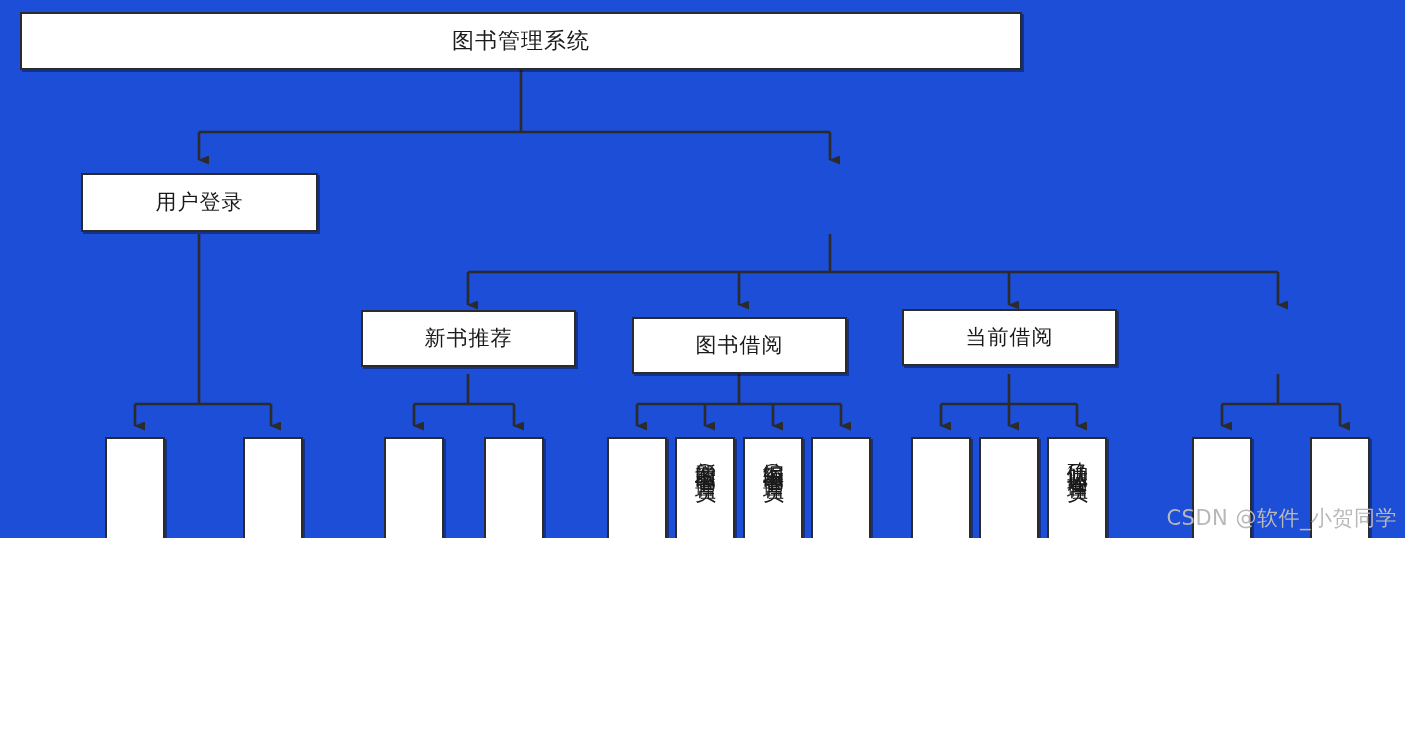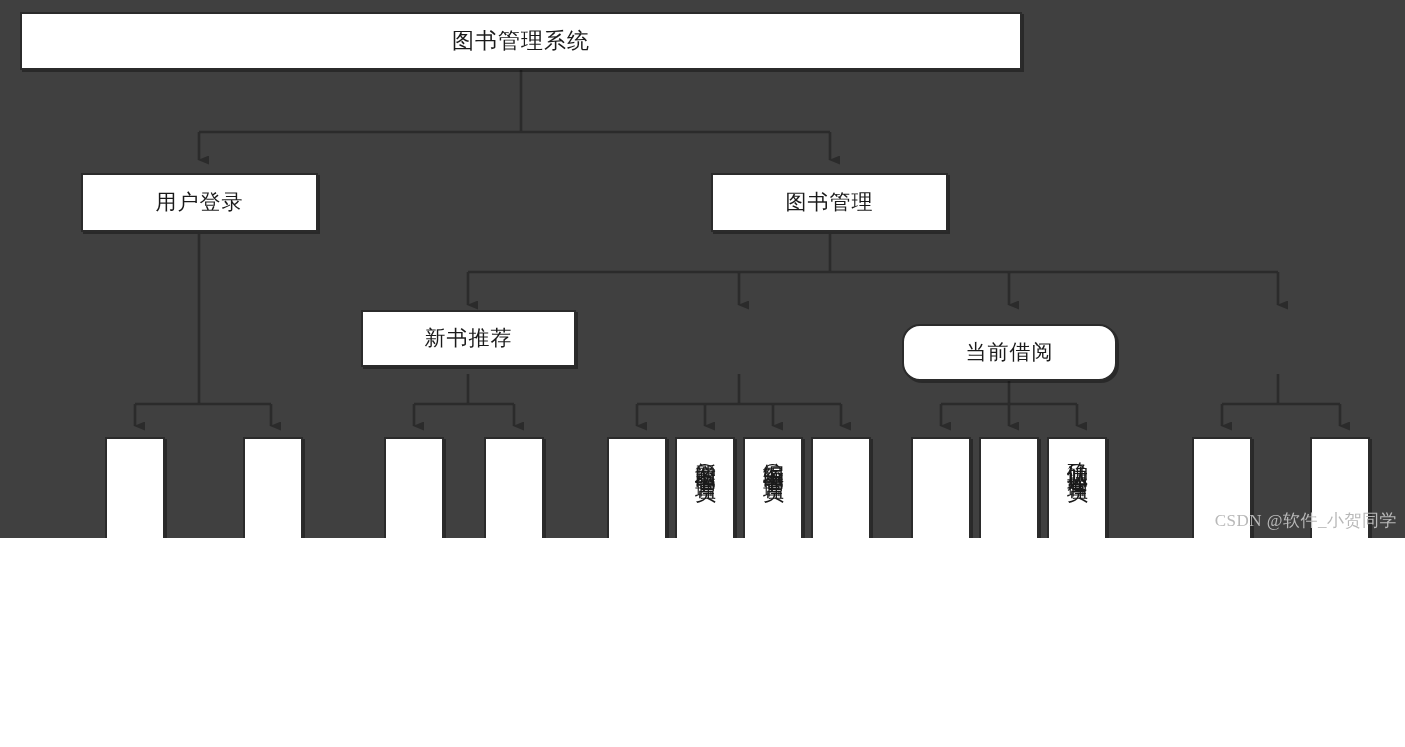--- a/index.html
+++ b/index.html
@@ -8,23 +8,22 @@
     padding: 0;
     background: #ffffff;
   }
   body {
     font-family: "DejaVu Sans", "Liberation Sans", sans-serif;
   }
   #canvas {
     position: relative;
     width: 1405px;
     height: 538px;
-    background: #404040;
+    background: #1d4ed8;
     overflow: hidden;
-    font-family: Liberation Serif, serif;
   }
   svg.connectors {
     position: absolute;
     left: 0;
     top: 0;
     width: 1405px;
     height: 747px;
     pointer-events: none;
   }
   .node {
@@ -68,21 +67,21 @@
   }
   
   .node.vert.short {
     align-items: center;
     padding-top: 0;
   }
   .watermark {
     position: absolute;
     right: 8px;
     bottom: 6px;
-    font-size: 17px;
+    font-size: 21px;
     color: #b8b8b8;
     letter-spacing: 0.5px;
     z-index: 3;
     white-space: nowrap;
   }
 </style>
 </head>
 <body>
 
 <div id="canvas">
@@ -138,30 +137,30 @@
   </svg>
 
   <div class="node root horiz" style="left:20px; top:12px; width:1002px; height:58px;">
     <span class="label">图书管理系统</span>
   </div>
 
   <div class="node horiz" style="left:81px; top:173px; width:237px; height:59px;">
     <span class="label">用户登录</span>
   </div>
 
-  <div class="node horiz" style="left:711px; top:173px; width:237px; height:59px;">
-    <span class="label">图书管理</span>
-  </div>
 
   <div class="node horiz" style="left:361px; top:310px; width:215px; height:57px;">
     <span class="label">新书推荐</span>
   </div>
 
-
-  <div class="node horiz" style="left:902px; top:324px; width:215px; height:57px;border-radius:18px;">
+  <div class="node horiz" style="left:632px; top:317px; width:215px; height:57px;">
+    <span class="label">图书借阅</span>
+  </div>
+
+  <div class="node horiz" style="left:902px; top:309px; width:215px; height:57px;">
     <span class="label">当前借阅</span>
   </div>
 
 
   <div class="node vert short" style="left:105px; top:437px; width:60px; height:298px;">
     <span class="label">用户登录</span>
   </div>
 
   <div class="node vert short" style="left:243px; top:437px; width:60px; height:298px;">
     <span class="label">注销登录</span>

